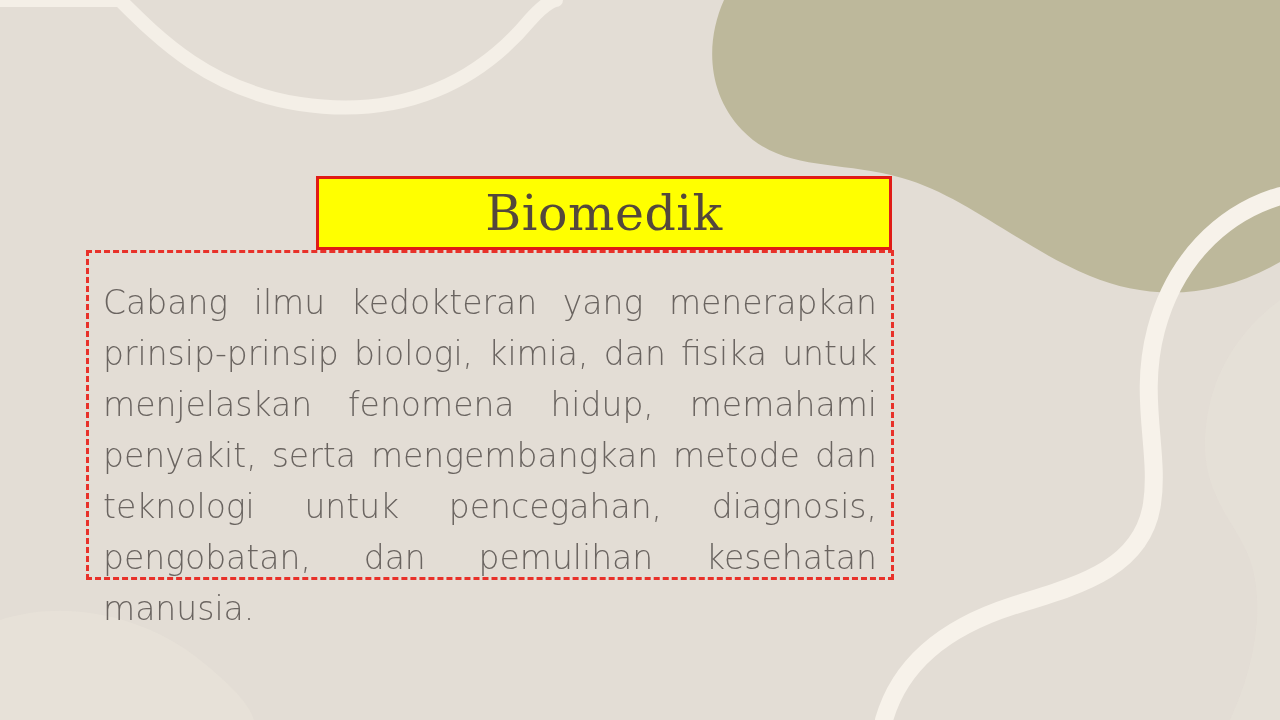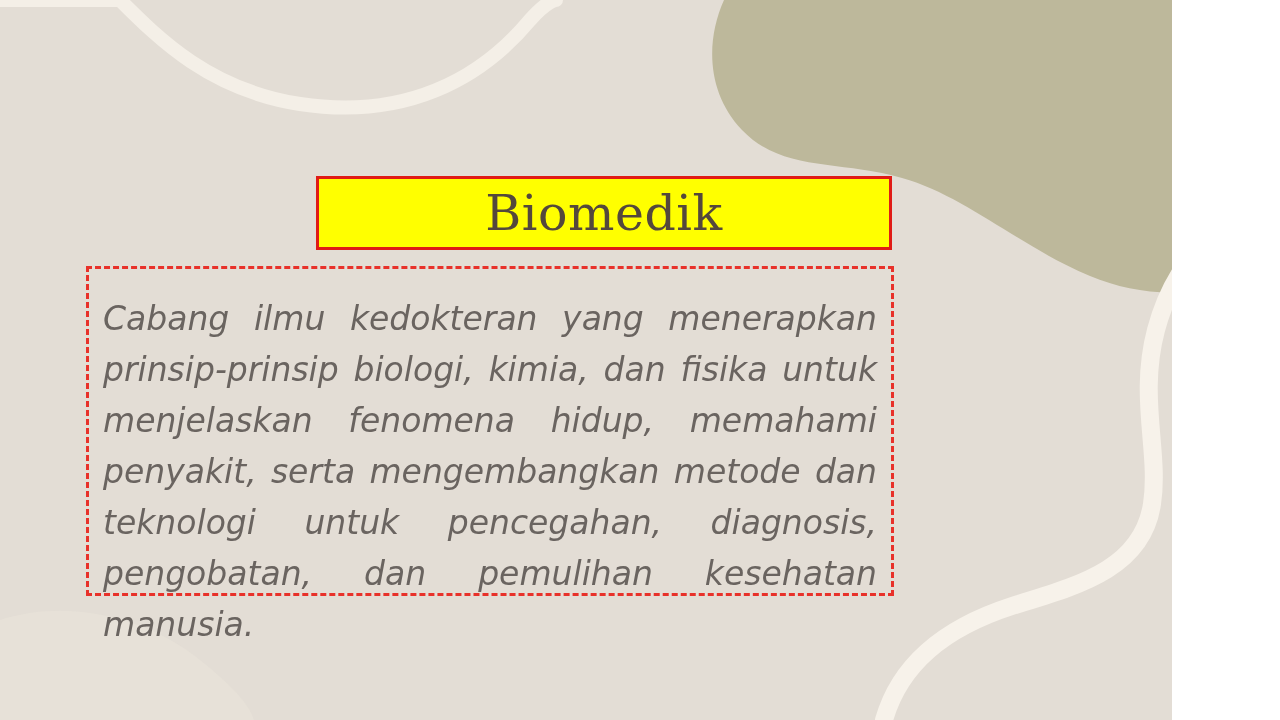--- a/index.html
+++ b/index.html
@@ -7,21 +7,21 @@
     padding: 0;
   }
   body {
     width: 1280px;
     height: 720px;
     overflow: hidden;
     font-family: "Liberation Sans", sans-serif;
   }
   .slide {
     position: relative;
-    width: 1172px;
+    width: 1280px;
     height: 720px;
     background: #e3ddd5;
     overflow: hidden;
   }
   
   .bg-svg {
     position: absolute;
     inset: 0;
     width: 1280px;
     height: 720px;
@@ -47,28 +47,27 @@
     font-size: 49px;
     line-height: 1;
     color: #54483c;
     letter-spacing: 0.5px;
     white-space: nowrap;
   }
   
   .body-box {
     position: absolute;
     left: 86px;
-    top: 266px;
+    top: 250px;
     width: 808px;
     height: 330px;
     border: 3px dashed #e8312a;
     box-sizing: border-box;
     padding: 24px 14px 10px 14px;
     z-index: 2;
-    font-style: italic;
   }
   .body-text {
     margin: 0;
     font-family: "DejaVu Sans", "Liberation Sans", sans-serif;
     font-size: 33px;
     line-height: 51px;
     color: #6a6460;
     text-align: justify;
     text-justify: inter-word;
     font-weight: 300;

